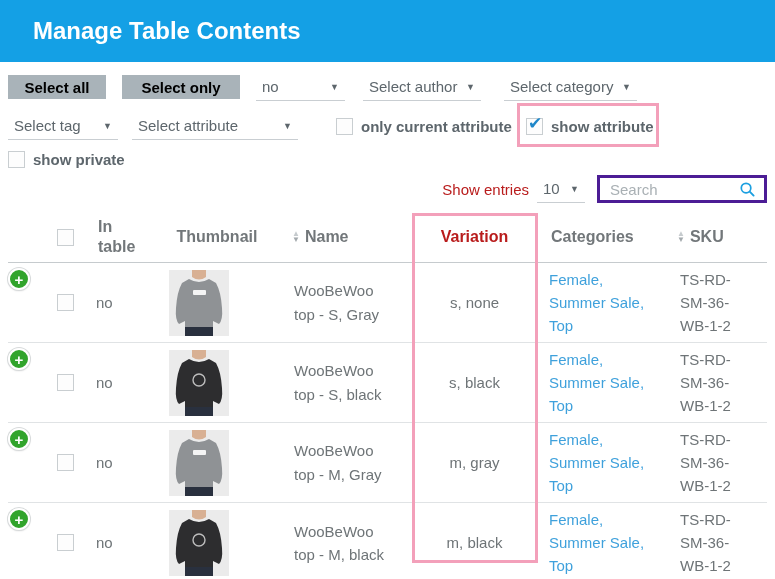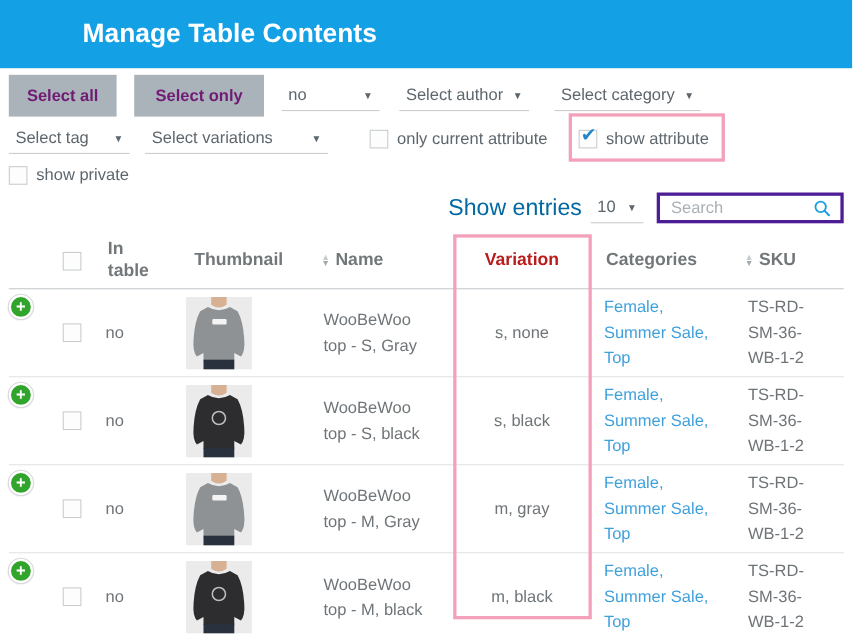--- a/index.html
+++ b/index.html
@@ -1,58 +1,58 @@
 <!DOCTYPE html>
 <html><head>
 <meta charset="utf-8">
 <style>
   html,body { margin:0; padding:0; background:#fff; }
   body { font-family:"Liberation Sans","DejaVu Sans",sans-serif; }
   .page { position:relative; width:775px; height:579px; background:#fff; overflow:hidden; }
 
   
-  .app-header { height:62px; background:#14a0e5; display:flex; align-items:center;padding-left:42px; }
+  .app-header { height:62px; background:#14a0e5; display:flex; align-items:center; }
   .app-header h1 { margin:0 0 0 33px; color:#fff; font-size:24px; font-weight:bold; }
 
   
   .row-a { display:flex; align-items:center; margin:10px 8px 0; height:30px; }
-  .btn { height:38px; background:#a9b3b9; color:#701a75; font-weight:bold; font-size:15px;
+  .btn { height:24px; background:#a9b3b9; color:#000000; font-weight:bold; font-size:15px;
          border:none; display:flex; align-items:center; justify-content:center;
          cursor:pointer; font-family:inherit; }
   .btn-select-all { width:98px; }
   .btn-select-none { width:118px; margin-left:16px; }
 
   .dropdown { display:flex; align-items:center; justify-content:space-between;
               border-bottom:1px solid #c9ced2; height:28px; color:#5d666c; font-size:15px;
               cursor:pointer; padding:0 6px; box-sizing:border-box; }
   .dd-arrow { font-size:9px; color:#5d666c; margin-left:6px; }
   .dd-intable { width:89px; margin-left:16px; }
   .dd-author { width:118px; margin-left:18px; }
   .dd-category { width:133px; margin-left:23px; }
 
   .row-b { position:relative; display:flex; align-items:center; margin:5px 8px 0; height:38px; }
   .dd-tag { width:110px; }
   .dd-attribute { width:166px; margin-left:14px; }
 
   .checkgroup { display:flex; align-items:center; font-size:15px; color:#5d666c; }
   .cg-only-current { margin-left:38px; }
   .cg-variations { position:absolute; left:518px; }
-  .cg-label { margin-left:8px; white-space:nowrap; }
+  .cg-label { margin-left:8px; white-space:nowrap;font-weight:bold; }
 
   .checkbox { width:17px; height:17px; background:#fdfdfd; border:1px solid #c9ced1;
               box-sizing:border-box; position:relative; cursor:pointer; flex:none; }
   .checkbox .mark { display:none; }
   .checkbox.checked .mark { display:block; position:absolute; top:-6px; left:1px;
                             color:#1f87c9; font-size:17px; font-weight:bold; }
 
   .row-c { display:flex; align-items:center; margin:4px 8px 0; height:20px; }
 
   
   .list-controls { display:flex; align-items:center; justify-content:flex-end; margin:6px 8px 0; height:28px; }
-  .show-entries-label { font-size:21px; color:#0369a1; white-space:nowrap; }
+  .show-entries-label { font-size:15px; color:#b91c1c; white-space:nowrap; }
   .dd-entries { width:48px; margin-left:8px; }
   .search-box { width:170px; height:28px; border:3px solid #4c1d95; box-sizing:border-box;
                 display:flex; align-items:center; margin-left:12px; padding:0 8px; }
   .search-box input { border:none; outline:none; flex:1; font-size:15px; color:#5d666c;
                       font-family:inherit; min-width:0; background:transparent; }
   .search-box input::placeholder { color:#a9b0b4; }
   .search-icon { flex:none; display:flex; }
 
   
   table.products { border-collapse:collapse; table-layout:fixed; width:759px; margin:9px 8px 0; }
@@ -132,21 +132,21 @@
       <span class="dd-arrow">▼</span>
     </div>
   </div>
 
   <div class="row-b">
     <div class="dropdown dd-tag">
       <span>Select tag</span>
       <span class="dd-arrow">▼</span>
     </div>
     <div class="dropdown dd-attribute">
-      <span>Select variations</span>
+      <span>Select attribute</span>
       <span class="dd-arrow">▼</span>
     </div>
     <div class="checkgroup cg-only-current">
       <div class="checkbox">
         
       </div>
       <span class="cg-label">only current attribute</span>
     </div>
     <div class="checkgroup cg-variations">
       <div class="checkbox checked">

